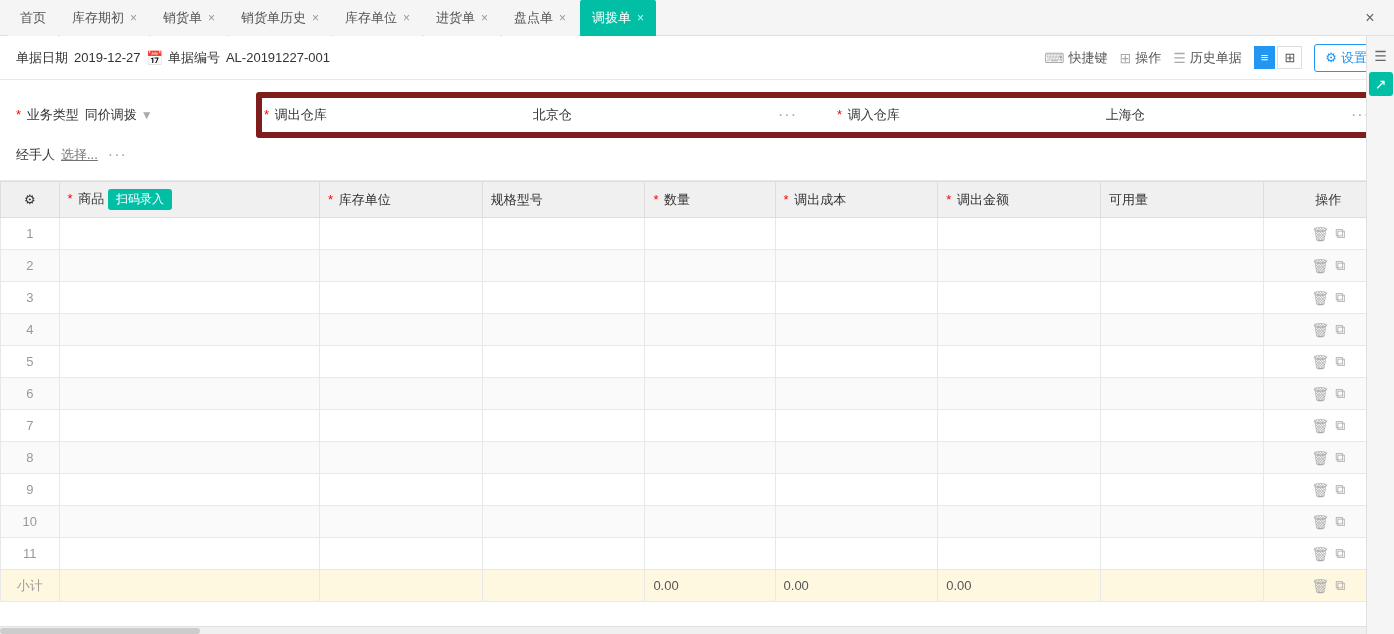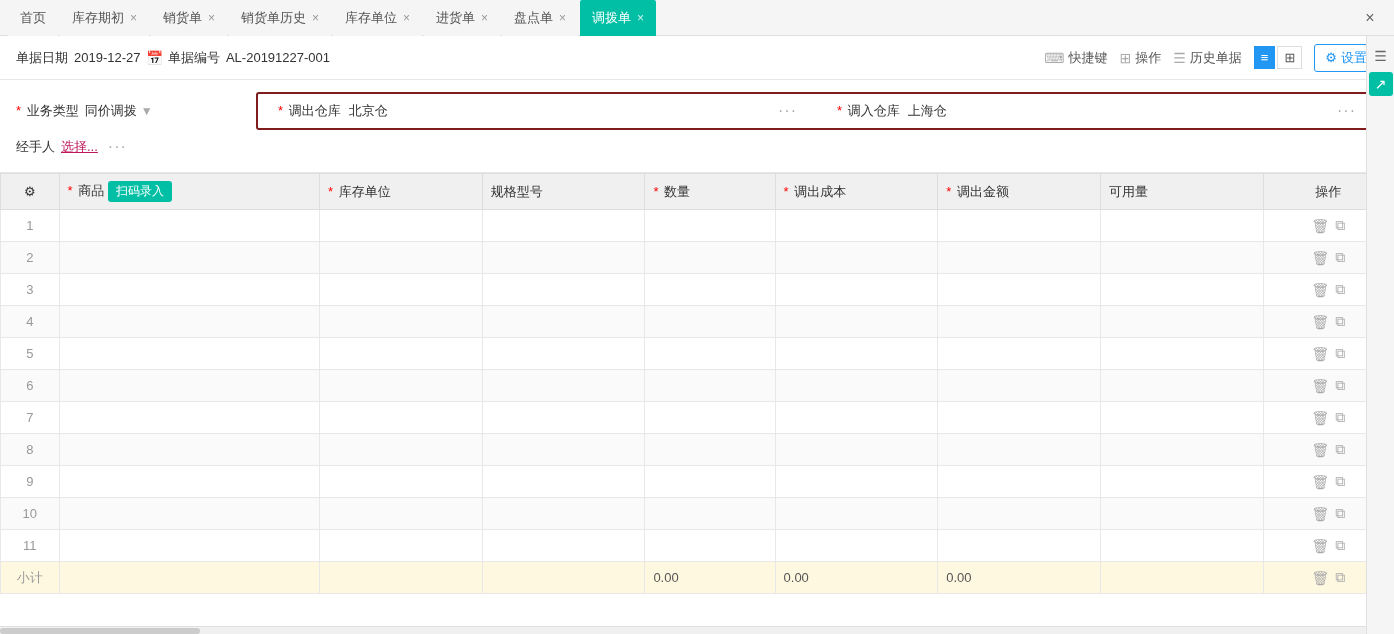--- a/index.html
+++ b/index.html
@@ -147,37 +147,37 @@
     }
     .more-btn {
       color: #aaa;
       cursor: pointer;
       font-size: 16px;
       letter-spacing: 1px;
     }
 
     
     .warehouse-box {
-      border: 2px solid #7f1d1d;
+      border: 6px solid #7f1d1d;
       border-radius: 3px;
-      padding: 8px 20px;
+      padding: 8px 2px;
       display: flex;
       align-items: center;
       gap: 40px;
       flex: 1;
       margin-left: 20px;
     }
     .warehouse-field {
       display: flex;
       align-items: center;
       gap: 8px;
       flex: 1;
     }
     .warehouse-field label { color: #333; white-space: nowrap; }
-    .warehouse-value { color: #333; flex: 1; }
+    .warehouse-value { color: #333; flex: 1; text-align: center; }
 
     
     .table-container {
       flex: 1;
       overflow: auto;
     }
     table {
       width: 100%;
       border-collapse: collapse;
       font-size: 13px;
@@ -396,21 +396,21 @@
             <span>调入仓库</span>
           </label>
           <span class="warehouse-value">上海仓</span>
           <span class="more-btn">···</span>
         </div>
       </div>
     </div>
     <div class="form-row">
       <div class="form-field">
         <label>经手人</label>
-        <span class="field-value" style="color:#be185d;text-decoration:underline;">选择...</span>
+        <span class="field-value" style="color:#737373;text-decoration:underline;">选择...</span>
         <span class="more-btn" style="margin-left:4px;">···</span>
       </div>
     </div>
   </div>
 
   <div class="table-container">
     <table>
       <thead>
         <tr>
           <th class="th-gear">⚙</th>

